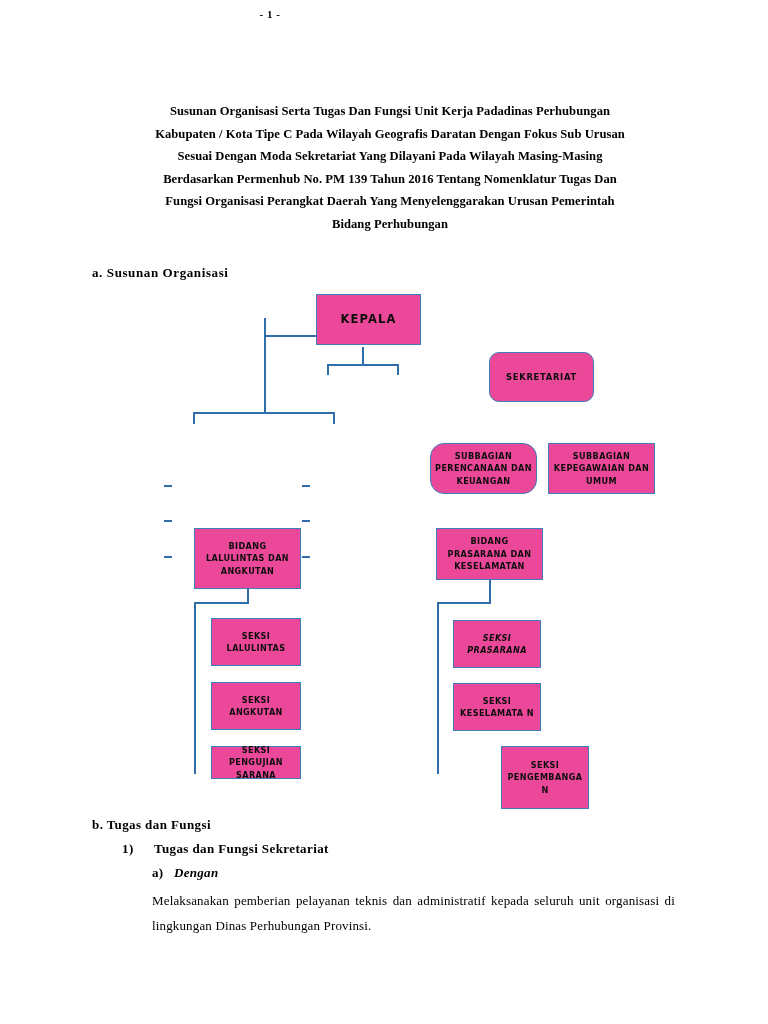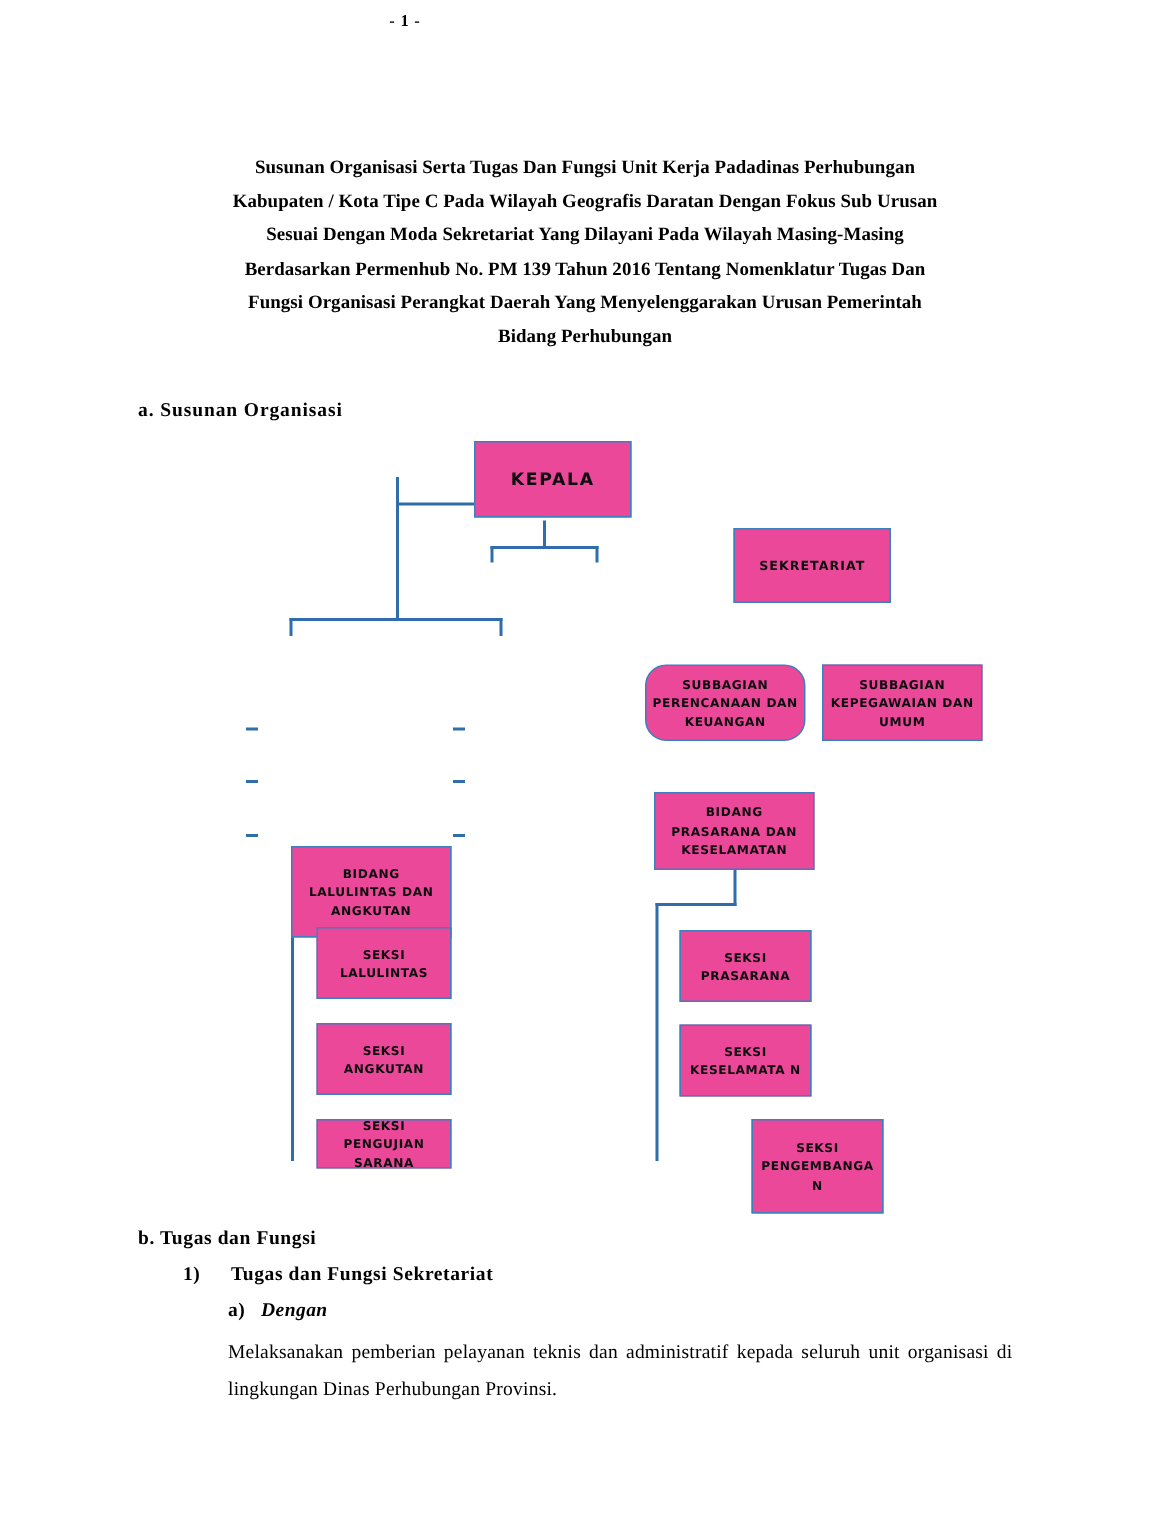--- a/index.html
+++ b/index.html
@@ -175,53 +175,53 @@
     <div class="ln v" style="left:194px; top:602px; height:172px;"></div>
 
     <div class="ln v" style="left:489px; top:580px; height:24px;"></div>
     <div class="ln h" style="left:437px; top:602px; width:54px;"></div>
     <div class="ln v" style="left:437px; top:602px; height:172px;"></div>
 
     <div class="node big" style="left:316px; top:294px; width:105px; height:51px;">
       <span class="txt">KEPALA</span>
     </div>
 
-    <div class="node mid" style="left:489px; top:352px; width:105px; height:50px;">
+    <div class="node mid" style="left:489px; top:352px; width:105px; height:50px;border-radius:10px;">
       <span class="txt">SEKRETARIAT</span>
     </div>
 
     <div class="node" style="left:430px; top:443px; width:107px; height:51px;border-radius:14px;">
       <span class="txt">SUBBAGIAN PERENCANAAN DAN KEUANGAN</span>
     </div>
 
     <div class="node" style="left:548px; top:443px; width:107px; height:51px;">
       <span class="txt">SUBBAGIAN KEPEGAWAIAN DAN UMUM</span>
     </div>
 
-    <div class="node" style="left:194px; top:528px; width:107px; height:61px;margin-top:36px;">
+    <div class="node" style="left:194px; top:528px; width:107px; height:61px;">
       <span class="txt">BIDANG LALULINTAS DAN ANGKUTAN</span>
     </div>
 
     <div class="node" style="left:436px; top:528px; width:107px; height:52px;">
       <span class="txt">BIDANG PRASARANA DAN KESELAMATAN</span>
     </div>
 
     <div class="node" style="left:211px; top:618px; width:90px; height:48px;">
       <span class="txt">SEKSI LALULINTAS</span>
     </div>
 
     <div class="node" style="left:211px; top:682px; width:90px; height:48px;">
       <span class="txt">SEKSI ANGKUTAN</span>
     </div>
 
     <div class="node" style="left:211px; top:746px; width:90px; height:33px;">
       <span class="txt">SEKSI PENGUJIAN SARANA</span>
     </div>
 
-    <div class="node" style="left:453px; top:620px; width:88px; height:48px;">
+    <div class="node" style="left:453px; top:620px; width:88px; height:48px;font-style:italic;">
       <span class="txt">SEKSI PRASARANA</span>
     </div>
 
     <div class="node" style="left:453px; top:683px; width:88px; height:48px;">
       <span class="txt">SEKSI KESELAMATA N</span>
     </div>
 
     <div class="node" style="left:453px; top:746px; width:88px; height:63px;margin-left:48px;">
       <span class="txt">SEKSI PENGEMBANGA N</span>
     </div>

